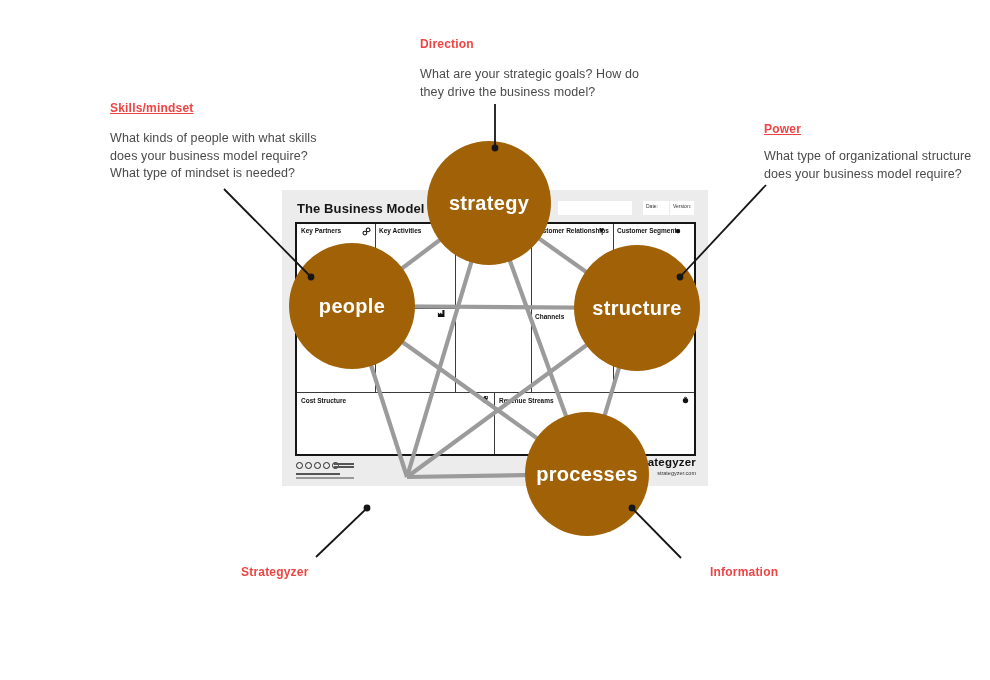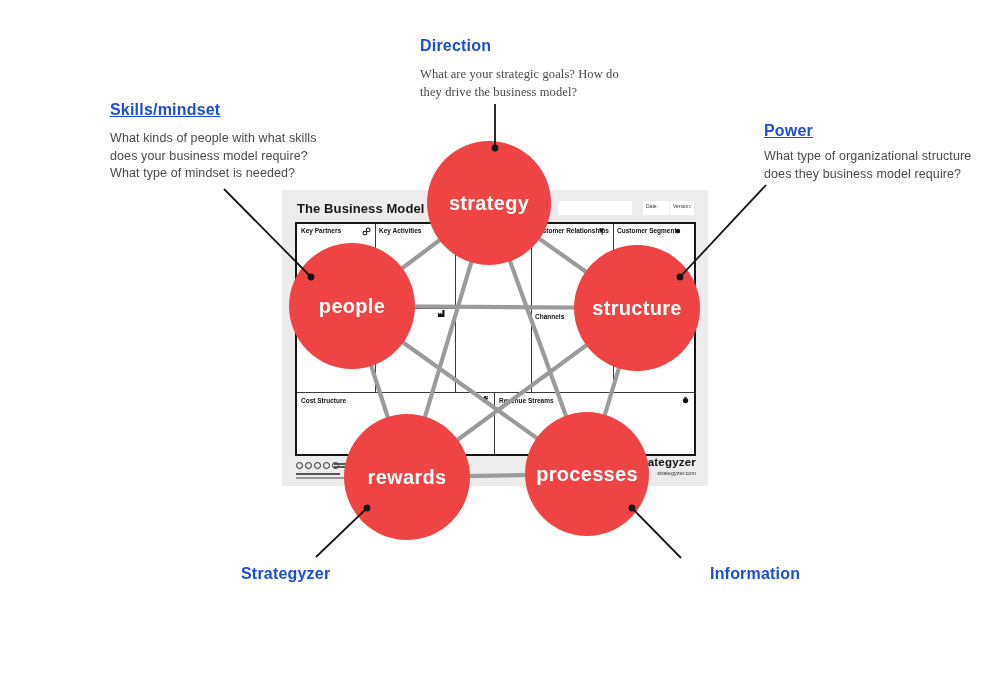--- a/index.html
+++ b/index.html
@@ -1,24 +1,24 @@
 <!DOCTYPE html>
 <html><head>
 <meta charset="utf-8">
 <style>
   html,body{margin:0;padding:0;background:#fff;}
   #stage{position:relative;width:990px;height:680px;background:#ffffff;overflow:hidden;
          font-family:"Liberation Sans",sans-serif;}
   #stage *{box-sizing:border-box;}
 
   
-  .ann-title{position:absolute;font-size:16px;font-weight:bold;color:#1d4ed8;letter-spacing:.2px;}
+  .ann-title{position:absolute;font-size:12px;font-weight:bold;color:#ef4444;letter-spacing:.2px;}
   .ann-body{position:absolute;font-size:12.5px;line-height:17.5px;color:#4a4a4a;
             white-space:pre-line;letter-spacing:.1px;}
-  #direction-title{left:420px;top:37px;}      #direction-body{left:420px;top:66px;font-family:Liberation Serif, serif;}
+  #direction-title{left:420px;top:37px;}      #direction-body{left:420px;top:66px;}
   #skills-title{left:110px;top:101px;text-decoration:underline;}        #skills-body{left:110px;top:130px;}
   #power-title{left:764px;top:122px;text-decoration:underline;}         #power-body{left:764px;top:148px;}
   #motivation-title{left:241px;top:565px;}    #motivation-body{left:241px;top:593px;}
   #information-title{left:678px;top:565px;padding-left:32px;}   #information-body{left:678px;top:593px;}
 
   
   #poster{position:absolute;left:282px;top:190px;width:426px;height:296px;background:#ececec;}
   #bmc-title{position:absolute;left:15px;top:11px;font-size:13px;font-weight:bold;color:#161616;letter-spacing:.1px;}
   .hdr-box{position:absolute;top:11px;height:14px;background:#fff;font-size:5px;color:#333;
            padding:2px 0 0 3px;overflow:hidden;}
@@ -41,21 +41,21 @@
         font-size:11.5px;font-weight:bold;color:#111;letter-spacing:.2px;}
   #logo-domain{position:absolute;right:12px;top:280px;width:150px;text-align:right;
         font-size:5.5px;color:#333;}
 
   
   svg.layer{position:absolute;left:0;top:0;pointer-events:none;}
   .connector{stroke:#9b9b9b;stroke-width:4.2;}
   .leader{stroke:#161616;stroke-width:1.8;}
   .leader-dot{fill:#161616;}
 
-  .bubble{position:absolute;border-radius:50%;background:#ef4444;display:flex;
+  .bubble{position:absolute;border-radius:50%;background:#a16207;display:flex;
           align-items:center;justify-content:center;color:#fff;font-weight:bold;
           font-size:20px;letter-spacing:.3px;}
   #circle-strategy{left:427px;top:141px;width:124px;height:124px;}
   #circle-people{left:289px;top:243px;width:126px;height:126px;text-align:center;}
   #circle-structure{left:574px;top:245px;width:126px;height:126px;}
   #circle-rewards{left:344px;top:414px;width:126px;height:126px;}
   #circle-processes{left:525px;top:412px;width:124px;height:124px;}
 </style>
 </head>
 <body>
@@ -139,21 +139,20 @@
     <line class="connector" x1="352" y1="306" x2="407" y2="477"></line>
     <line class="connector" x1="352" y1="306" x2="587" y2="474"></line>
     <line class="connector" x1="637" y1="308" x2="407" y2="477"></line>
     <line class="connector" x1="637" y1="308" x2="587" y2="474"></line>
     <line class="connector" x1="407" y1="477" x2="587" y2="474"></line>
   </svg>
 
   <div class="bubble" id="circle-strategy">strategy</div>
   <div class="bubble" id="circle-people">people</div>
   <div class="bubble" id="circle-structure">structure</div>
-  <div class="bubble" id="circle-rewards">rewards</div>
   <div class="bubble" id="circle-processes">processes</div>
 
   <svg class="layer" width="990" height="680">
     <line class="leader" x1="495" y1="104" x2="495" y2="148"></line>
       <circle class="leader-dot" cx="495" cy="148" r="3.4"></circle>
     <line class="leader" x1="224" y1="189" x2="311" y2="277"></line>
       <circle class="leader-dot" cx="311" cy="277" r="3.4"></circle>
     <line class="leader" x1="766" y1="185" x2="680" y2="277"></line>
       <circle class="leader-dot" cx="680" cy="277" r="3.4"></circle>
     <line class="leader" x1="316" y1="557" x2="367" y2="508"></line>
@@ -166,19 +165,19 @@
   <div class="ann-body" id="direction-body">What are your strategic goals? How do
 they drive the business model?</div>
 
   <div class="ann-title" id="skills-title">Skills/mindset</div>
   <div class="ann-body" id="skills-body">What kinds of people with what skills
 does your business model require?
 What type of mindset is needed?</div>
 
   <div class="ann-title" id="power-title">Power</div>
   <div class="ann-body" id="power-body">What type of organizational structure
-does they business model require?</div>
+does your business model require?</div>
 
   <div class="ann-title" id="motivation-title">Strategyzer</div>
 
   <div class="ann-title" id="information-title">Information</div>
 
 </div>
 
 </body></html>

